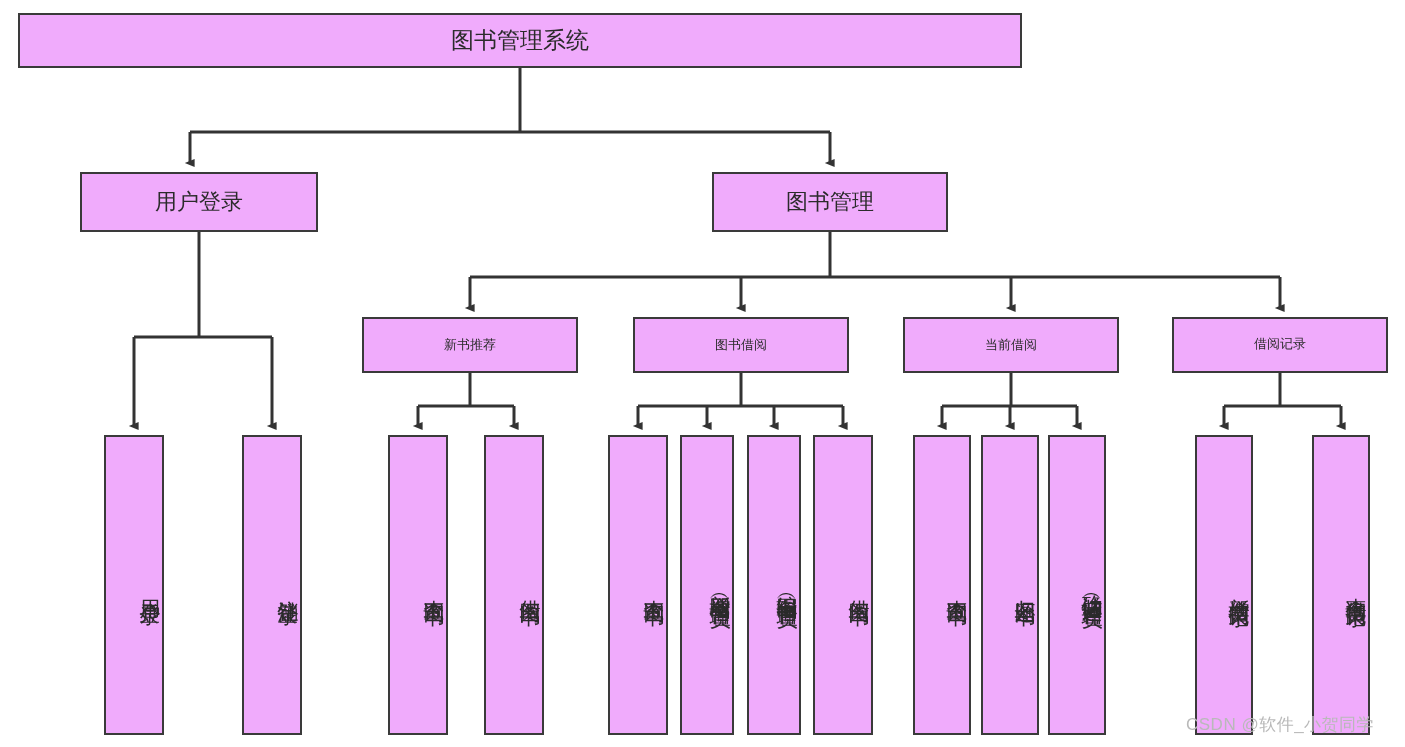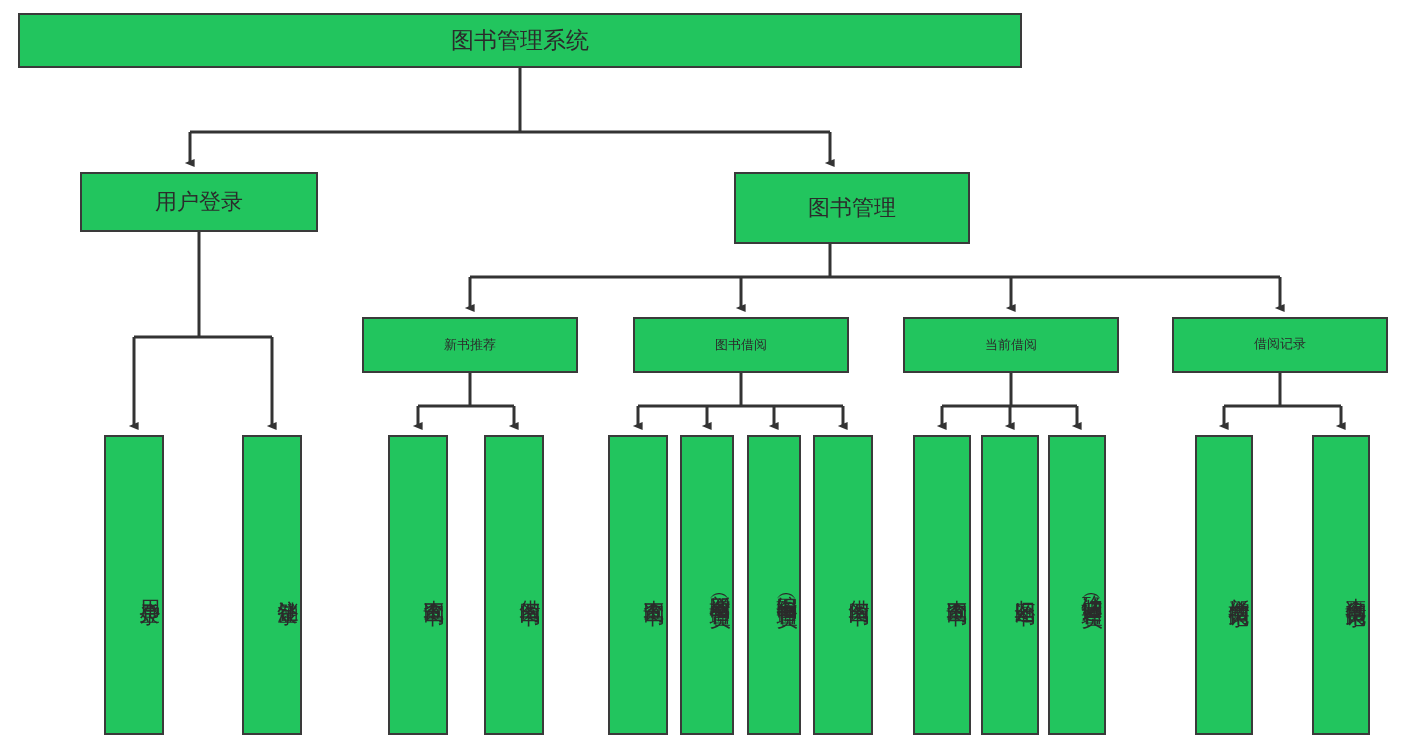--- a/index.html
+++ b/index.html
@@ -23,21 +23,21 @@
     left: 0;
     top: 0;
     width: 1405px;
     height: 747px;
     pointer-events: none;
   }
   .node {
     position: absolute;
     box-sizing: border-box;
     border: 2px solid #3a3a3a;
-    background: #22c55e;
+    background: #f0abfc;
     display: flex;
     align-items: center;
     justify-content: center;
     color: #2b2b2b;
     text-align: center;
     line-height: 1.15;
   }
   .node.root {
     font-size: 23px;
   }
@@ -128,21 +128,21 @@
     </g>
   </svg>
 
   <div class="node root" style="left: 18px; top: 13px; width: 1004px; height: 55px;">
     <span>图书管理系统</span>
   </div>
 
   <div class="node level1" style="left: 80px; top: 172px; width: 238px; height: 60px;">
     <span>用户登录</span>
   </div>
-  <div class="node level1" style="left: 734px; top: 172px; width: 236px; height: 72px;">
+  <div class="node level1" style="left: 712px; top: 172px; width: 236px; height: 60px;">
     <span>图书管理</span>
   </div>
 
   <div class="node level2" style="left: 362px; top: 317px; width: 216px; height: 56px;">
     <span>新书推荐</span>
   </div>
   <div class="node level2" style="left: 633px; top: 317px; width: 216px; height: 56px;">
     <span>图书借阅</span>
   </div>
   <div class="node level2" style="left: 903px; top: 317px; width: 216px; height: 56px;">
@@ -185,14 +185,15 @@
   <div class="node leaf" style="left: 1048px; top: 435px; width: 58px; height: 300px;">
     <span class="leaf-text">确认归还（管理员）</span>
   </div>
   <div class="node leaf" style="left: 1195px; top: 435px; width: 58px; height: 300px;">
     <span class="leaf-text">新增借阅记录</span>
   </div>
   <div class="node leaf" style="left: 1312px; top: 435px; width: 58px; height: 300px;">
     <span class="leaf-text">查询借阅记录</span>
   </div>
 
+  <div class="watermark">CSDN @软件_小贺同学</div>
 
 </div>
 
 </body></html>

